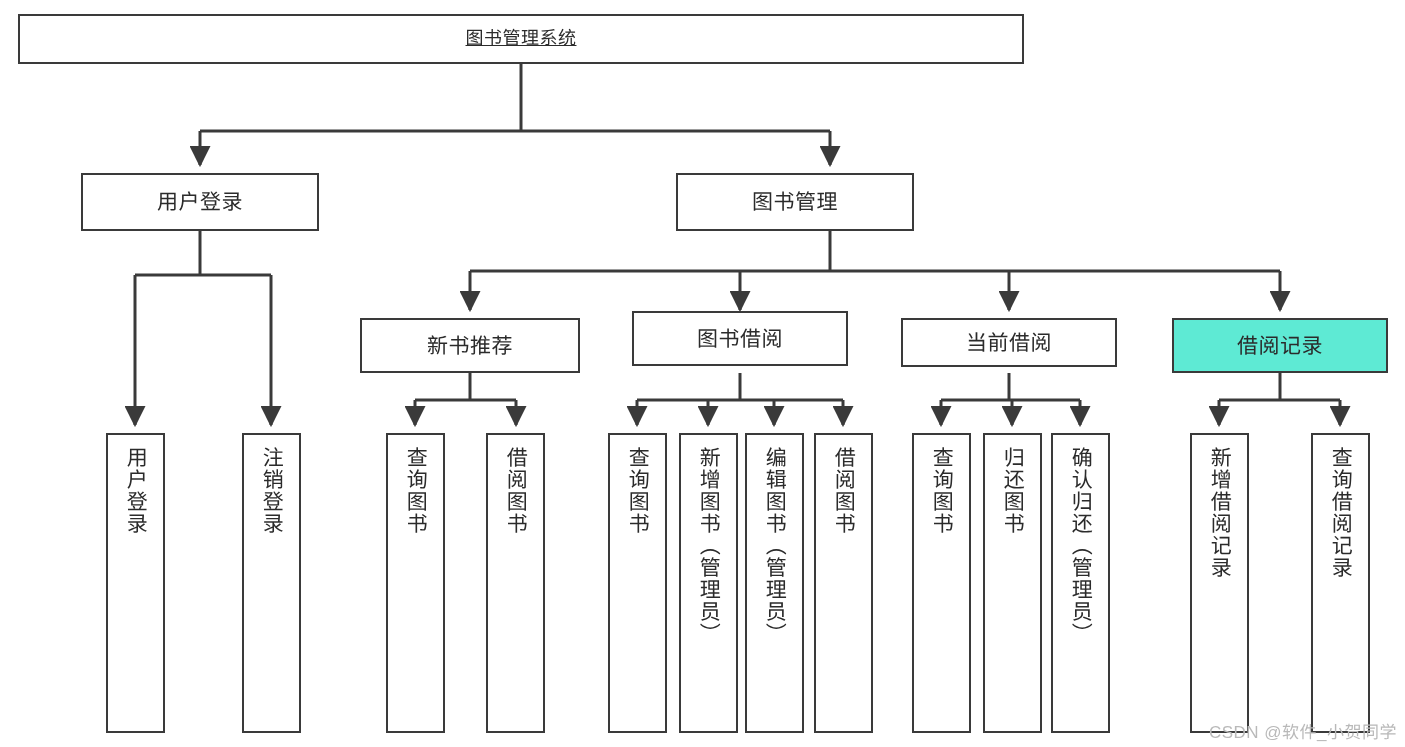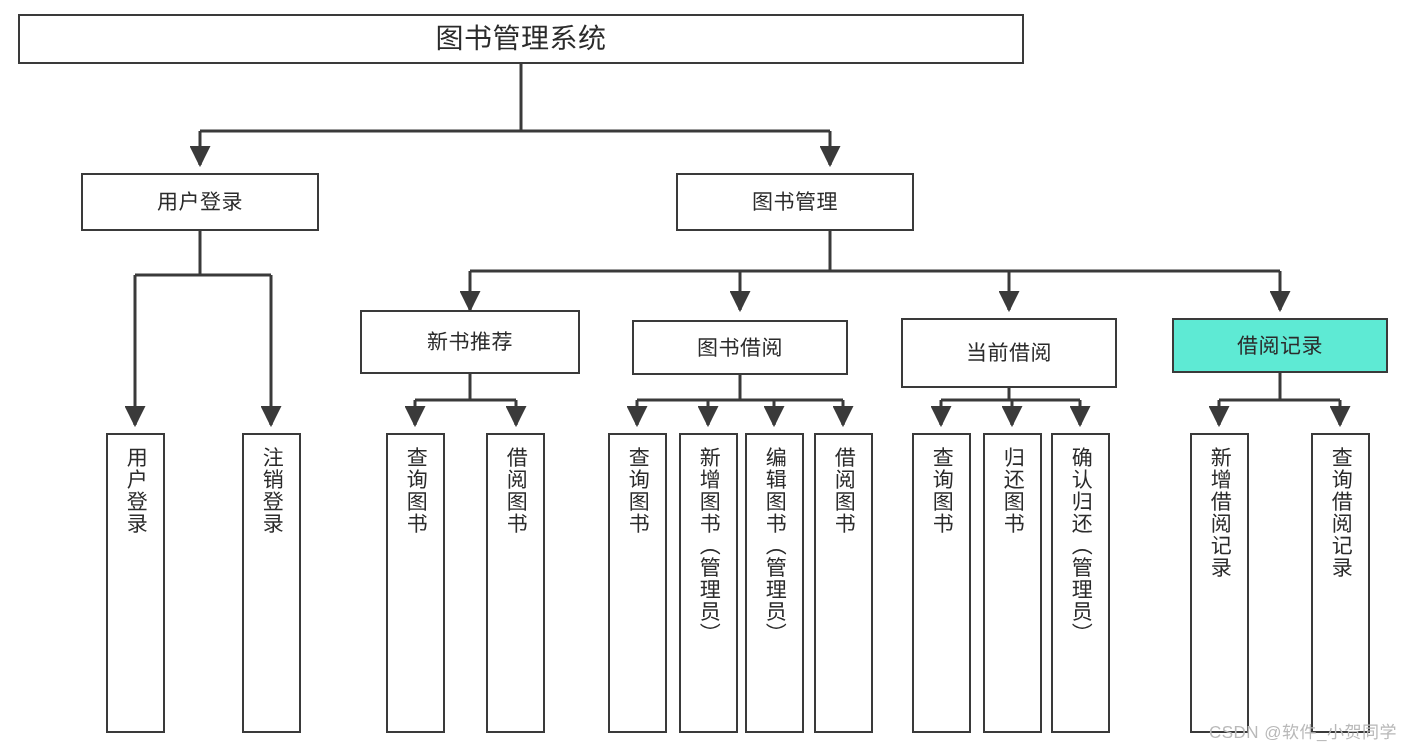--- a/index.html
+++ b/index.html
@@ -49,21 +49,22 @@
   }
   .node.vert .node-label {
     writing-mode: vertical-rl;
     text-orientation: upright;
     font-size: 21px;
     line-height: 1.32;
     letter-spacing: 1px;
     white-space: nowrap;
   }
   .node.root .node-label {
-    font-size: 28px;
+    font-size: 18px;
+    text-decoration: underline;
   }
   #watermark {
     position: absolute;
     right: 8px;
     bottom: 4px;
     font-size: 17px;
     color: #b9b9b9;
     letter-spacing: 0.5px;
     white-space: nowrap;
   }
@@ -127,27 +128,27 @@
     <span class="node-label">图书管理系统</span>
   </div>
 
   <div class="node horiz" style="left: 81px; top: 173px; width: 238px; height: 58px; border-color: rgb(58, 58, 58); background: rgb(255, 255, 255); color: rgb(43, 43, 43);">
     <span class="node-label">用户登录</span>
   </div>
   <div class="node horiz" style="left: 676px; top: 173px; width: 238px; height: 58px; border-color: rgb(58, 58, 58); background: rgb(255, 255, 255); color: rgb(43, 43, 43);">
     <span class="node-label">图书管理</span>
   </div>
 
-  <div class="node horiz" style="left: 360px; top: 310px; width: 220px; height: 64px; border-color: rgb(58, 58, 58); background: rgb(255, 255, 255); color: rgb(43, 43, 43);">
+  <div class="node horiz" style="left: 360px; top: 318px; width: 220px; height: 55px; border-color: rgb(58, 58, 58); background: rgb(255, 255, 255); color: rgb(43, 43, 43);">
     <span class="node-label">新书推荐</span>
   </div>
-  <div class="node horiz" style="left: 632px; top: 320px; width: 216px; height: 55px; border-color: rgb(58, 58, 58); background: rgb(255, 255, 255); color: rgb(43, 43, 43);">
+  <div class="node horiz" style="left: 632px; top: 311px; width: 216px; height: 55px; border-color: rgb(58, 58, 58); background: rgb(255, 255, 255); color: rgb(43, 43, 43);">
     <span class="node-label">图书借阅</span>
   </div>
-  <div class="node horiz" style="left: 901px; top: 318px; width: 216px; height: 70px; border-color: rgb(58, 58, 58); background: rgb(255, 255, 255); color: rgb(43, 43, 43);">
+  <div class="node horiz" style="left: 901px; top: 318px; width: 216px; height: 49px; border-color: rgb(58, 58, 58); background: rgb(255, 255, 255); color: rgb(43, 43, 43);">
     <span class="node-label">当前借阅</span>
   </div>
   <div class="node horiz" style="left: 1172px; top: 318px; width: 216px; height: 55px; border-color: rgb(58, 58, 58); background: #5eead4; color: rgb(43, 43, 43);">
     <span class="node-label">借阅记录</span>
   </div>
 
   <div class="node vert" style="left: 106px; top: 433px; width: 59px; height: 300px; border-color: rgb(58, 58, 58); background: rgb(255, 255, 255); color: rgb(43, 43, 43);">
     <span class="node-label">用户登录</span>
   </div>
   <div class="node vert" style="left: 242px; top: 433px; width: 59px; height: 300px; border-color: rgb(58, 58, 58); background: rgb(255, 255, 255); color: rgb(43, 43, 43);">

